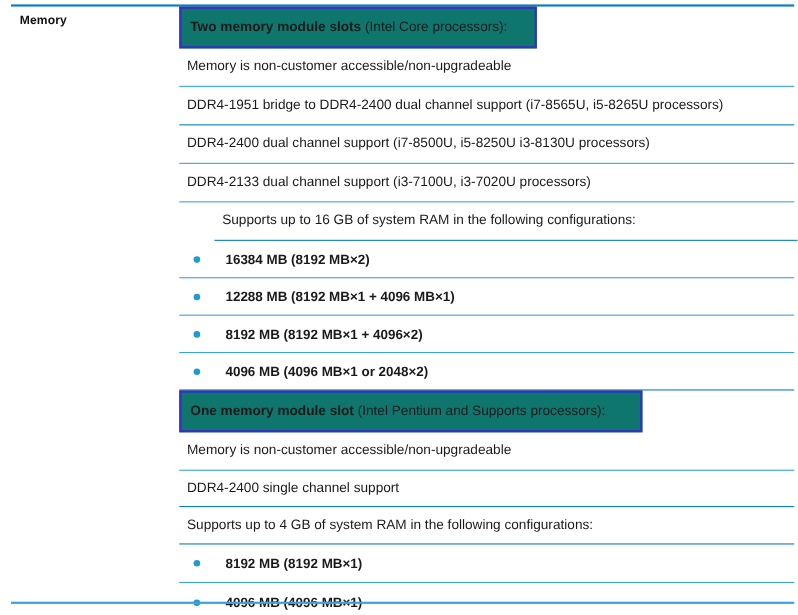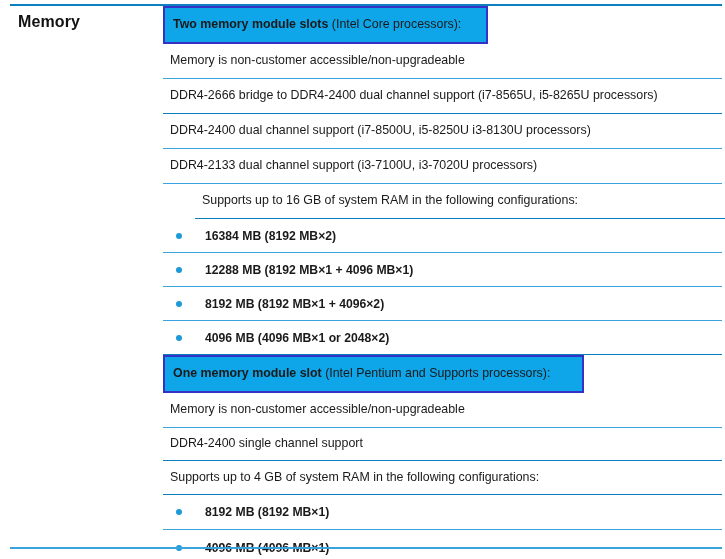--- a/index.html
+++ b/index.html
@@ -39,21 +39,21 @@
     width: 712px;
     height: 2px;
     background: #3aa3dd;
   }
 
   
   .category-label {
     position: absolute;
     left: 18px;
     top: 13px;
-    font-size: 16px;
+    font-size: 11px;
     font-weight: bold;
     letter-spacing: 0.1px;
     color: #111111;
   }
 
   
   .rows {
     position: absolute;
     left: 163px;
     top: 6px;
@@ -87,21 +87,21 @@
   }
 
   
   .row.boxed {
     padding-left: 0;
     border-bottom: none;
   }
   .hl-box {
     box-sizing: border-box;
     border: 2.2px solid #3431c4;
-    background: #0ea5e9;
+    background: #0f766e;
     height: 100%;
     display: flex;
     align-items: center;
     padding-left: 8px;
     padding-right: 7px;
   }
 
   
   .row.bullet {
     padding-left: 0;
@@ -136,21 +136,21 @@
   <div class="rows" id="rows-container">
       <div class="row boxed" style="height: 38px;">
         <div class="hl-box" style="width: 325px;">
           <span class="row-text"><b>Two memory module slots</b><span> (Intel Core processors):</span></span>
         </div>
       </div>
       <div class="row" style="height: 35px;">
         <span class="row-text">Memory is non-customer accessible/non-upgradeable</span>
       </div>
       <div class="row last-in-block" style="height: 35px;">
-        <span class="row-text">DDR4-2666 bridge to DDR4-2400 dual channel support (i7-8565U, i5-8265U processors)</span>
+        <span class="row-text">DDR4-1951 bridge to DDR4-2400 dual channel support (i7-8565U, i5-8265U processors)</span>
       </div>
       <div class="row" style="height: 35px;">
         <span class="row-text">DDR4-2400 dual channel support (i7-8500U, i5-8250U i3-8130U processors)</span>
       </div>
       <div class="row" style="height: 35px;">
         <span class="row-text">DDR4-2133 dual channel support (i3-7100U, i3-7020U processors)</span>
       </div>
       <div class="row last-in-block" style="height: 35px; margin-left: 32px;">
         <span class="row-text">Supports up to 16 GB of system RAM in the following configurations:</span>
       </div>

